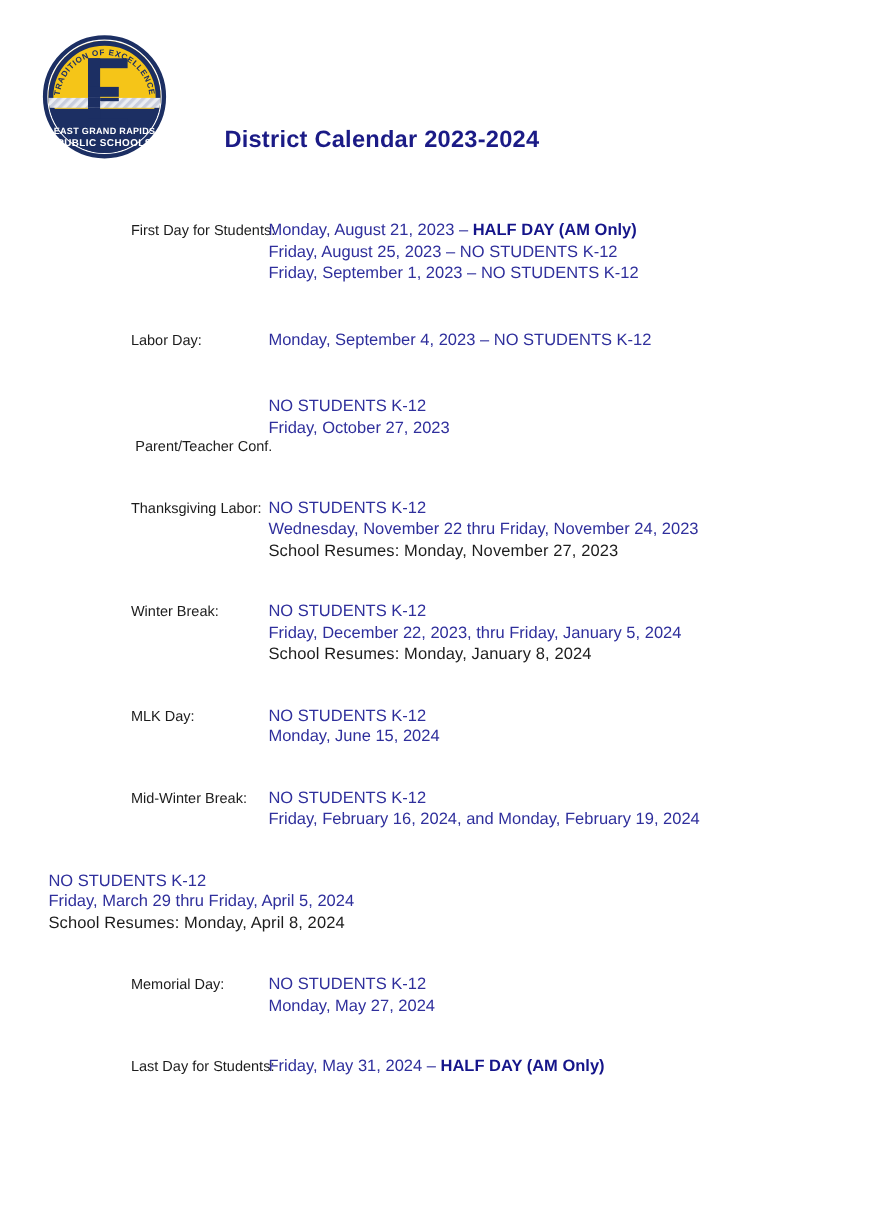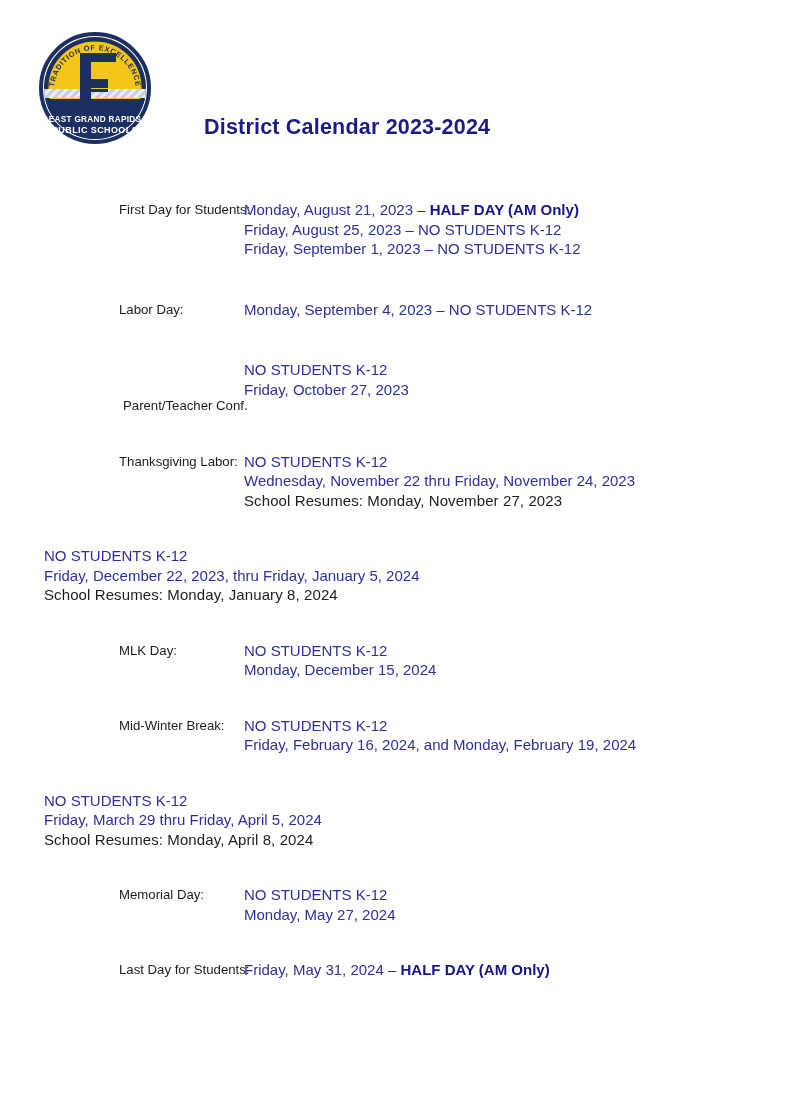--- a/index.html
+++ b/index.html
@@ -159,31 +159,32 @@
     </div>
     <div class="cal-row gap-md">
       <div class="cal-label">Thanksgiving Labor:</div>
       <div class="cal-values">
         <div class="cal-line"><span>NO STUDENTS K-12</span></div>
         <div class="cal-line"><span>Wednesday, November 22 thru Friday, November 24, 2023</span></div>
         <div class="cal-line emph"><span>School Resumes:  Monday, November 27, 2023</span></div>
       </div>
     </div>
     <div class="cal-row gap-md">
+      <div class="cal-label">Winter Break:</div>
       <div class="cal-values">
         <div class="cal-line"><span>NO STUDENTS K-12</span></div>
         <div class="cal-line"><span>Friday, December 22, 2023, thru Friday, January 5, 2024</span></div>
         <div class="cal-line emph"><span>School Resumes:  Monday, January 8, 2024</span></div>
       </div>
     </div>
     <div class="cal-row gap-md">
       <div class="cal-label">MLK Day:</div>
       <div class="cal-values">
         <div class="cal-line"><span>NO STUDENTS K-12</span></div>
-        <div class="cal-line"><span>Monday, December 15, 2024</span></div>
+        <div class="cal-line"><span>Monday, June 15, 2024</span></div>
       </div>
     </div>
     <div class="cal-row gap-md">
       <div class="cal-label">Mid-Winter Break:</div>
       <div class="cal-values">
         <div class="cal-line"><span>NO STUDENTS K-12</span></div>
         <div class="cal-line"><span>Friday, February 16, 2024, and Monday, February 19, 2024</span></div>
       </div>
     </div>
     <div class="cal-row gap-md">

